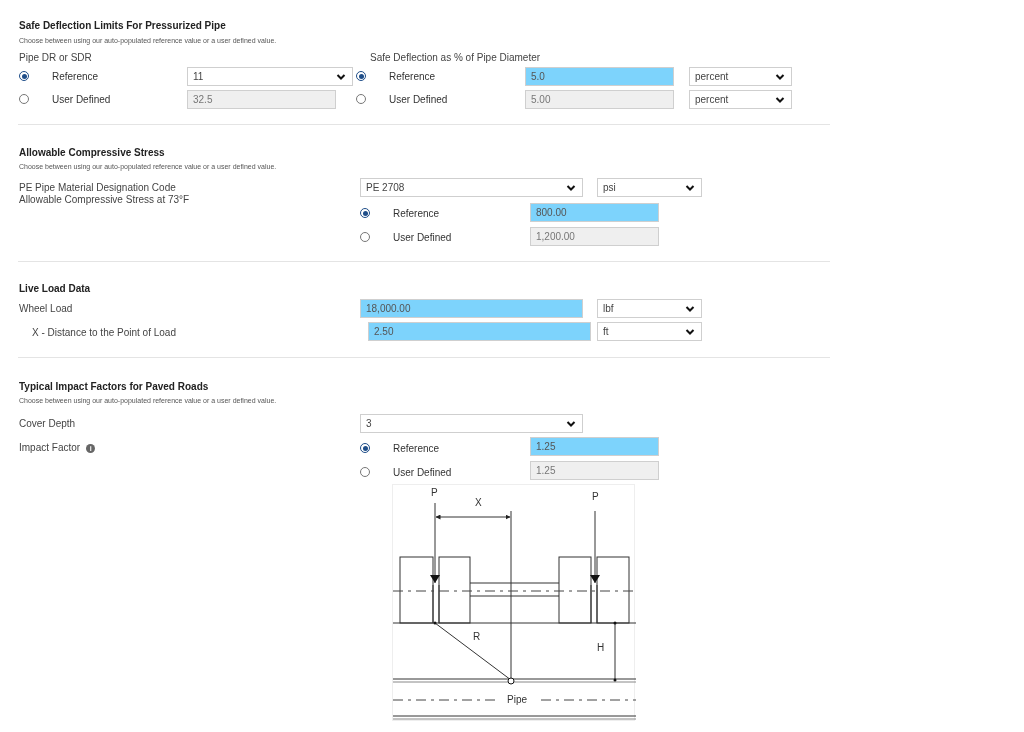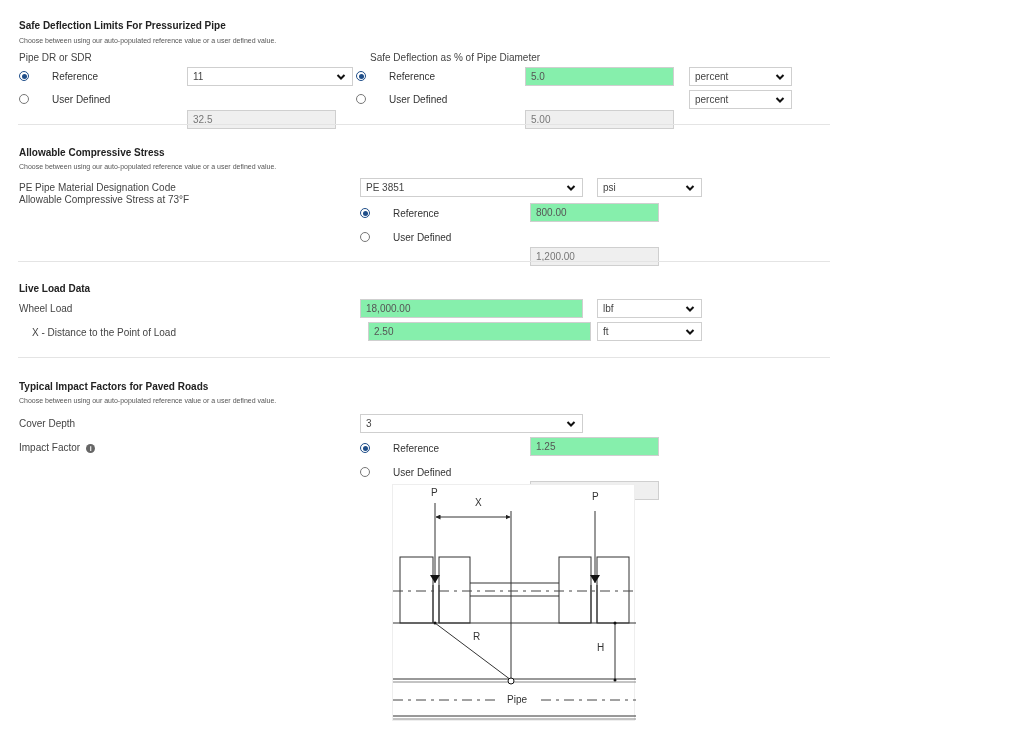--- a/index.html
+++ b/index.html
@@ -2,22 +2,22 @@
 <html><head>
 <meta charset="utf-8">
 <style>
   * { box-sizing: border-box; margin: 0; padding: 0; }
   html, body { width: 1024px; height: 732px; background: #ffffff; overflow: hidden; }
   body { font-family: "Liberation Sans", sans-serif; color: #333; font-size: 10px; position: relative; }
   .abs { position: absolute; }
   .title { font-weight: bold; font-size: 10px; color: #222; }
   .sub { font-size: 7px; color: #555; }
   .lbl { font-size: 10px; color: #444; }
-  .field { border: 1px solid #cfcfcf; background: #86efac; height: 19px; font-size: 10px; color: #555; padding: 3px 5px; line-height: 12px; }
-  .field.disabled { background: #efefef; color: #777; margin-top: 20px; }
+  .field { border: 1px solid #cfcfcf; background: #7dd3fc; height: 19px; font-size: 10px; color: #555; padding: 3px 5px; line-height: 12px; }
+  .field.disabled { background: #efefef; color: #777; }
   .select { border: 1px solid #cfcfcf; background: #fff; height: 19px; font-size: 10px; color: #444; padding: 3px 5px; line-height: 12px; }
   .select .chev { position: absolute; right: 6px; top: 4px; width: 10px; height: 10px; }
   .radio { display: flex; align-items: center; gap: 23px; font-size: 10px; color: #333; height: 14px; }
   .radio .dot { width: 10px; height: 10px; border-radius: 50%; border: 1px solid #777; background: #fff; position: relative; flex-shrink: 0; }
   .radio .dot.on { border-color: #1f4e89; }
   .radio .dot.on::after { content: ""; position: absolute; left: 1.5px; top: 1.5px; width: 5px; height: 5px; border-radius: 50%; background: #1f4e89; }
   .divider { height: 1px; background: #e4e4e4; }
   .info-icon { display: inline-block; width: 9px; height: 9px; border-radius: 50%; background: #666; color: #fff; font-size: 7px; font-weight: bold; text-align: center; line-height: 9px; vertical-align: middle; margin-left: 6px; }
 </style>
 </head>
@@ -68,21 +68,21 @@
 </div>
 
 <div class="abs divider" style="left:18px; top:124px; width:812px;"></div>
 
 <div class="abs title" style="left:19px; top:147px;">Allowable Compressive Stress</div>
 <div class="abs sub" style="left:19px; top:163px;">Choose between using our auto-populated reference value or a user defined value.</div>
 <div class="abs lbl" style="left:19px; top:182px;">PE Pipe Material Designation Code</div>
 <div class="abs lbl" style="left:19px; top:194px;">Allowable Compressive Stress at 73°F</div>
 
 <div class="abs select" style="left:360px; top:178px; width:223px;">
-  <span>PE 3851</span>
+  <span>PE 2708</span>
   <svg class="chev" viewBox="0 0 10 10">
       <path d="M1.5 3 L5 6.5 L8.5 3" stroke="#111" stroke-width="2" fill="none"></path>
     </svg>
 </div>
 <div class="abs select" style="left:597px; top:178px; width:105px;">
   <span>psi</span>
   <svg class="chev" viewBox="0 0 10 10">
       <path d="M1.5 3 L5 6.5 L8.5 3" stroke="#111" stroke-width="2" fill="none"></path>
     </svg>
 </div>

